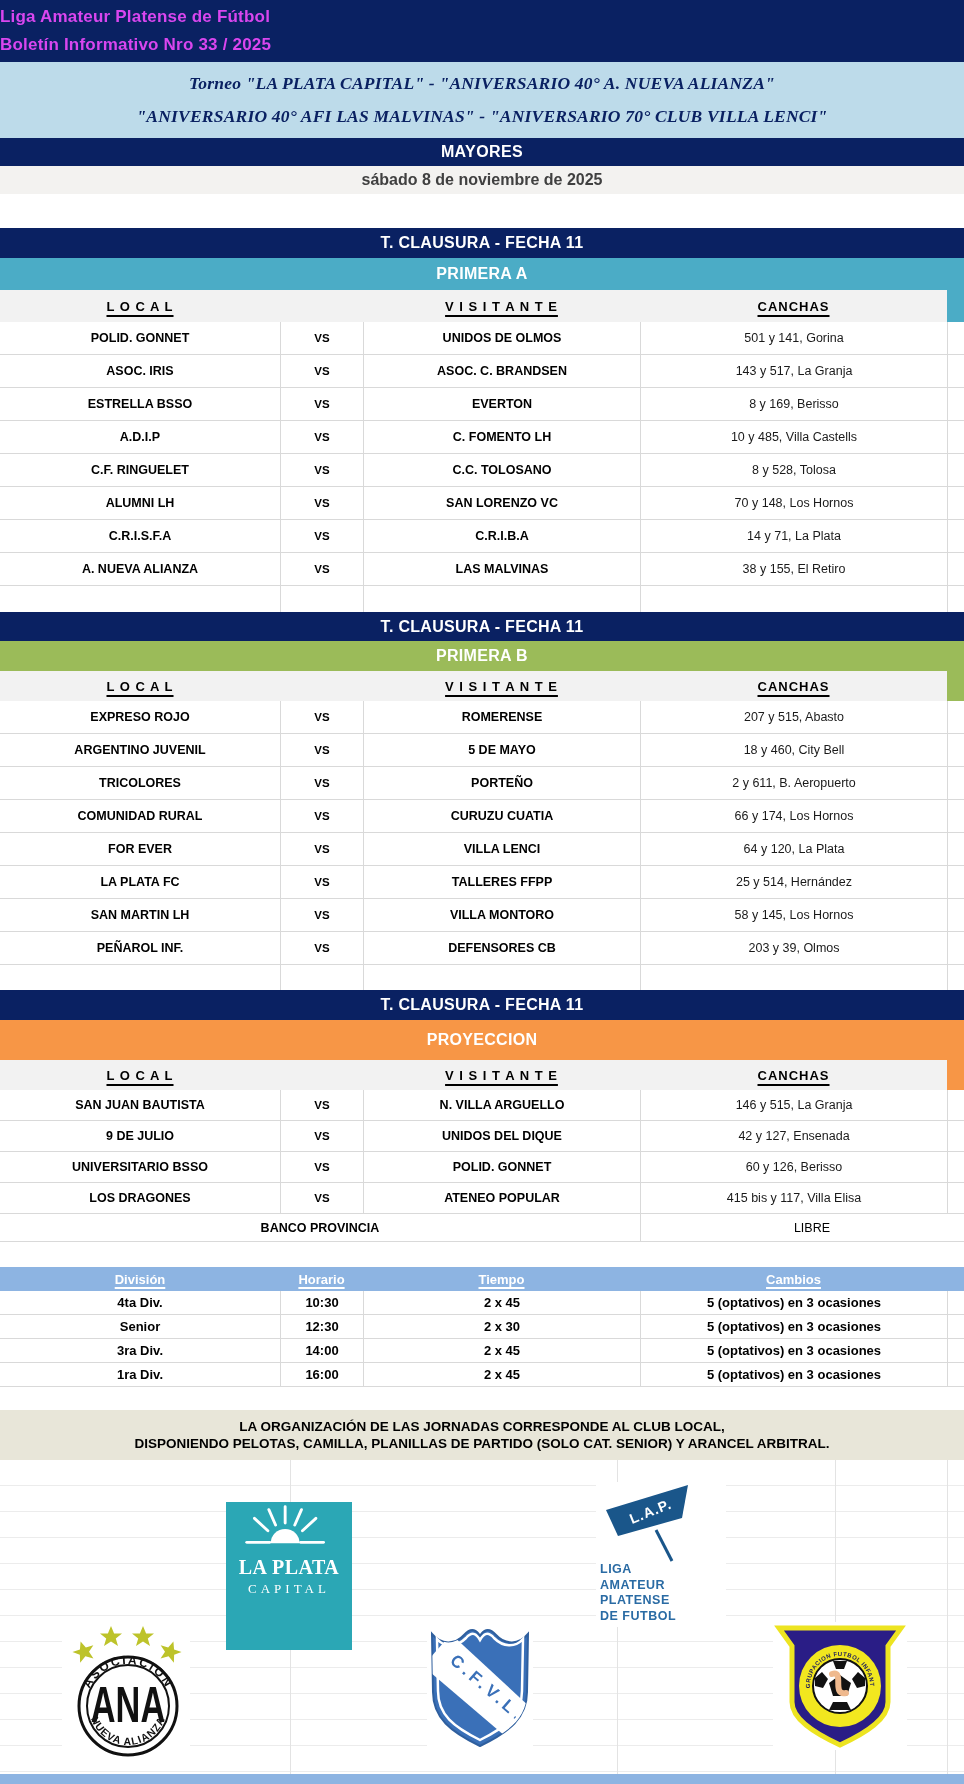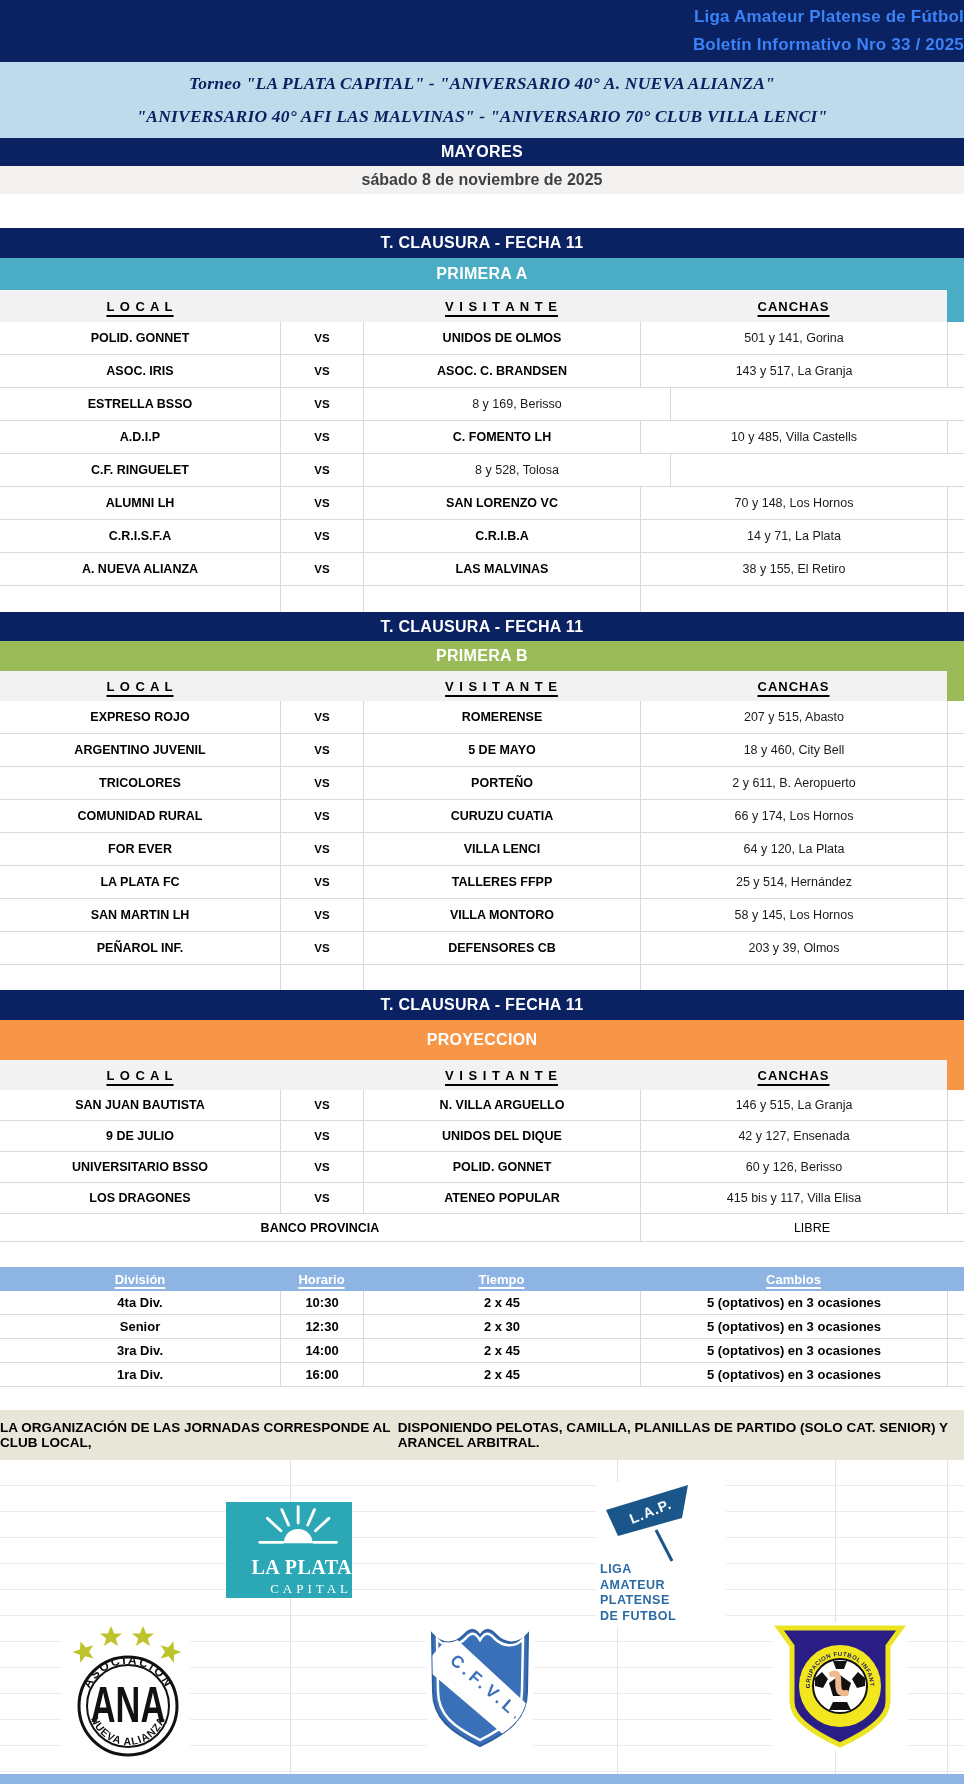--- a/index.html
+++ b/index.html
@@ -1,21 +1,21 @@
 <!DOCTYPE html>
 <html><head>
 <meta charset="utf-8">
 <style>
   html,body{margin:0;padding:0;background:#fff;}
   .page{width:964px;height:1784px;position:relative;background:#fff;
         font-family:"Liberation Sans",sans-serif;color:#000;overflow:hidden;}
 
   
-  .hdr{height:62px;background:#0A2162;color:#3b82f6;display:flex;flex-direction:column;
-       justify-content:space-evenly;align-items:flex-end;}
+  .hdr{height:62px;background:#0A2162;color:#d946ef;display:flex;flex-direction:column;
+       justify-content:space-evenly;align-items:flex-start;}
   .hdr-line{font-size:17px;font-weight:700;letter-spacing:.2px;}
   .tourn{height:76px;background:#BDDBEA;color:#0A2162;display:flex;flex-direction:column;
          justify-content:space-evenly;align-items:center;
          font-family:"Liberation Serif",serif;font-style:italic;font-weight:700;}
   .tourn-line{font-size:17.5px;letter-spacing:.2px;}
   .bar{display:flex;align-items:center;justify-content:center;color:#fff;font-weight:700;}
   .mayores{height:28px;background:#0A2162;font-size:16px;letter-spacing:.4px;}
   .datebar{height:28px;background:#F3F2F0;color:#404040;display:flex;align-items:center;
            justify-content:center;font-size:16px;font-weight:700;}
   .gap1{height:34px;background:#fff;}
@@ -50,30 +50,30 @@
 
   
   .shead{display:flex;height:24px;background:#8DB4E2;}
   .shead .cell{color:#fff;font-weight:700;font-size:13px;text-decoration:underline;
                text-decoration-thickness:1.5px;text-underline-offset:3px;}
   .srow{display:flex;height:24px;border-bottom:1px solid #D9D9D9;box-sizing:border-box;background:#fff;}
   .srow .vs,.srow .visit,.srow .cancha,.srow .cap{border-left:1px solid #D9D9D9;}
   .srow .cell{font-weight:700;font-size:13px;}
 
   
-  .note{height:50px;background:#E8E6D9;display:flex;flex-direction:row;
+  .note{height:50px;background:#E8E6D9;display:flex;flex-direction:column;
         justify-content:center;align-items:center;gap:2px;}
   .note div{font-size:13.5px;font-weight:700;}
 
   
   .logos{height:314px;position:relative;background:#fff;
          background-image:repeating-linear-gradient(to bottom,transparent 0,transparent 25px,#ECECEC 25px,#ECECEC 26px);}
   .vline{position:absolute;top:0;bottom:0;width:1px;background:#E3E3E3;}
-  .logo-lpc{position:absolute;left:226px;top:42px;width:126px;height:96px;background:#2BA7B5;
-            color:#fff;text-align:right;}
+  .logo-lpc{position:absolute;left:226px;top:42px;width:126px;height:148px;background:#2BA7B5;
+            color:#fff;text-align:center;}
   .lpc-name{font-family:"Liberation Serif",serif;font-weight:700;font-size:20px;letter-spacing:.5px;margin-top:2px;}
   .lpc-sub{font-family:"Liberation Serif",serif;font-size:13px;letter-spacing:4px;margin-top:2px;}
   .logo-lap{position:absolute;left:596px;top:22px;width:130px;height:145px;background:#fff;}
   .lap-lines{margin-left:4px;margin-top:-4px;color:#2A6BA4;font-weight:700;font-size:12.5px;
              line-height:15.5px;letter-spacing:.5px;}
   .logo-ana{position:absolute;left:62px;top:160px;}
   .logo-cfvl{position:absolute;left:426px;top:166px;}
   .logo-lmv{position:absolute;left:773px;top:162px;}
   .botbar{height:22px;background:#8DB4E2;}
 </style>
@@ -117,33 +117,35 @@
         <div class="mrow">
           <div class="cell local">ASOC. IRIS</div>
           <div class="cell vs">VS</div>
           <div class="cell visit">ASOC. C. BRANDSEN</div>
           <div class="cell cancha">143 y 517, La Granja</div>
           <div class="cell cap"></div>
         </div>
         <div class="mrow">
           <div class="cell local">ESTRELLA BSSO</div>
           <div class="cell vs">VS</div>
+          <div class="cell visit">EVERTON</div>
           <div class="cell cancha">8 y 169, Berisso</div>
           <div class="cell cap"></div>
         </div>
         <div class="mrow">
           <div class="cell local">A.D.I.P</div>
           <div class="cell vs">VS</div>
           <div class="cell visit">C. FOMENTO LH</div>
           <div class="cell cancha">10 y 485, Villa Castells</div>
           <div class="cell cap"></div>
         </div>
         <div class="mrow">
           <div class="cell local">C.F. RINGUELET</div>
           <div class="cell vs">VS</div>
+          <div class="cell visit">C.C. TOLOSANO</div>
           <div class="cell cancha">8 y 528, Tolosa</div>
           <div class="cell cap"></div>
         </div>
         <div class="mrow">
           <div class="cell local">ALUMNI LH</div>
           <div class="cell vs">VS</div>
           <div class="cell visit">SAN LORENZO VC</div>
           <div class="cell cancha">70 y 148, Los Hornos</div>
           <div class="cell cap"></div>
         </div>

